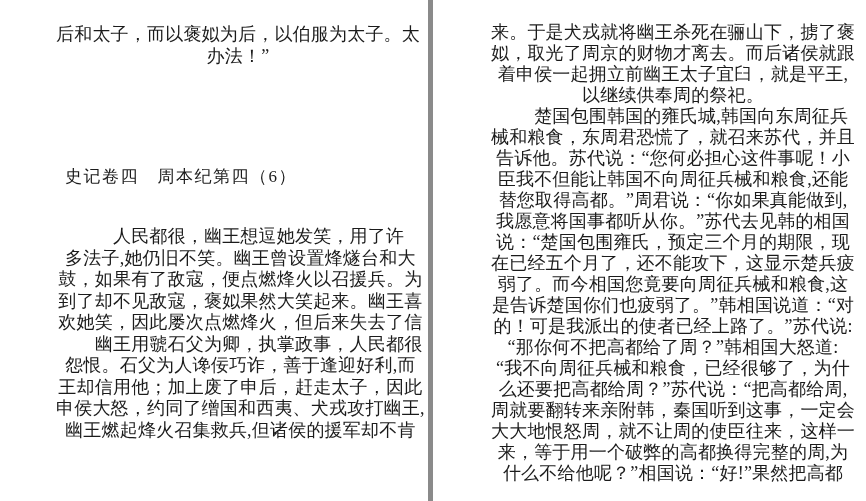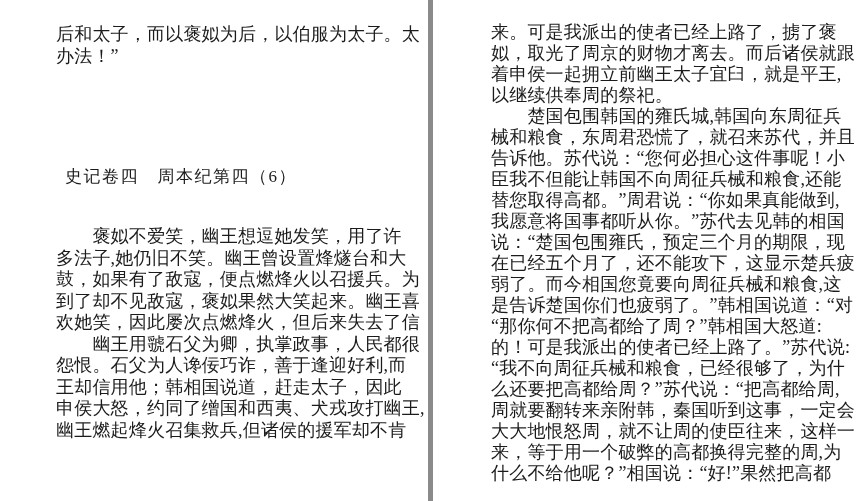--- a/index.html
+++ b/index.html
@@ -24,20 +24,21 @@
     left: 428px;
     top: 0;
     width: 5px;
     height: 501px;
     background: #8a8a8a;
   }
   .col {
     position: absolute;
     top: 0;
     bottom: 0;
+    text-align: center;
   }
   .col-left  { left: 56px;  width: 375px; }
   .col-right { left: 491px; width: 372px; }
 
   .block { position: absolute; left: 0; }
   .block-top    { top: 24px; }
   .block-title  { top: 166px; }
   .block-body   { top: 226px; }
   .rblock-body  { top: 22px; }
 
@@ -67,53 +68,53 @@
     <div class="block block-top">
         <div class="line">后和太子，而以褒姒为后，以伯服为太子。太</div>
         <div class="line">办法！”</div>
       </div>
 
     <div class="block block-title">
       <div class="title-line">史记卷四　周本纪第四（6）</div>
     </div>
 
     <div class="block block-body">
-        <div class="line">　　褒姒不爱笑，幽王想逗她发笑，用了许</div>
+        <div class="line">　　人民都很，幽王想逗她发笑，用了许</div>
         <div class="line">多法子,她仍旧不笑。幽王曾设置烽燧台和大</div>
         <div class="line">鼓，如果有了敌寇，便点燃烽火以召援兵。为</div>
         <div class="line">到了却不见敌寇，褒姒果然大笑起来。幽王喜</div>
         <div class="line">欢她笑，因此屡次点燃烽火，但后来失去了信</div>
         <div class="line">　　幽王用虢石父为卿，执掌政事，人民都很</div>
         <div class="line">怨恨。石父为人谗佞巧诈，善于逢迎好利,而</div>
-        <div class="line">王却信用他；韩相国说道，赶走太子，因此</div>
+        <div class="line">王却信用他；加上废了申后，赶走太子，因此</div>
         <div class="line">申侯大怒，约同了缯国和西夷、犬戎攻打幽王,</div>
         <div class="line">幽王燃起烽火召集救兵,但诸侯的援军却不肯</div>
       </div>
   </div>
 
   <div class="divider" style="background: rgb(138, 138, 138);"></div>
 
   <div class="col col-right">
     <div class="block rblock-body">
-        <div class="line">来。可是我派出的使者已经上路了，掳了褒</div>
+        <div class="line">来。于是犬戎就将幽王杀死在骊山下，掳了褒</div>
         <div class="line">姒，取光了周京的财物才离去。而后诸侯就跟</div>
         <div class="line">着申侯一起拥立前幽王太子宜臼，就是平王,</div>
         <div class="line">以继续供奉周的祭祀。</div>
         <div class="line">　　楚国包围韩国的雍氏城,韩国向东周征兵</div>
         <div class="line">械和粮食，东周君恐慌了，就召来苏代，并且</div>
         <div class="line">告诉他。苏代说：“您何必担心这件事呢！小</div>
         <div class="line">臣我不但能让韩国不向周征兵械和粮食,还能</div>
         <div class="line">替您取得高都。”周君说：“你如果真能做到,</div>
         <div class="line">我愿意将国事都听从你。”苏代去见韩的相国</div>
         <div class="line">说：“楚国包围雍氏，预定三个月的期限，现</div>
         <div class="line">在已经五个月了，还不能攻下，这显示楚兵疲</div>
         <div class="line">弱了。而今相国您竟要向周征兵械和粮食,这</div>
         <div class="line">是告诉楚国你们也疲弱了。”韩相国说道：“对</div>
+        <div class="line">的！可是我派出的使者已经上路了。”苏代说:</div>
         <div class="line">“那你何不把高都给了周？”韩相国大怒道:</div>
-        <div class="line">的！可是我派出的使者已经上路了。”苏代说:</div>
         <div class="line">“我不向周征兵械和粮食，已经很够了，为什</div>
         <div class="line">么还要把高都给周？”苏代说：“把高都给周,</div>
         <div class="line">周就要翻转来亲附韩，秦国听到这事，一定会</div>
         <div class="line">大大地恨怒周，就不让周的使臣往来，这样一</div>
         <div class="line">来，等于用一个破弊的高都换得完整的周,为</div>
         <div class="line">什么不给他呢？”相国说：“好!”果然把高都</div>
       </div>
   </div>
 
 </div>

